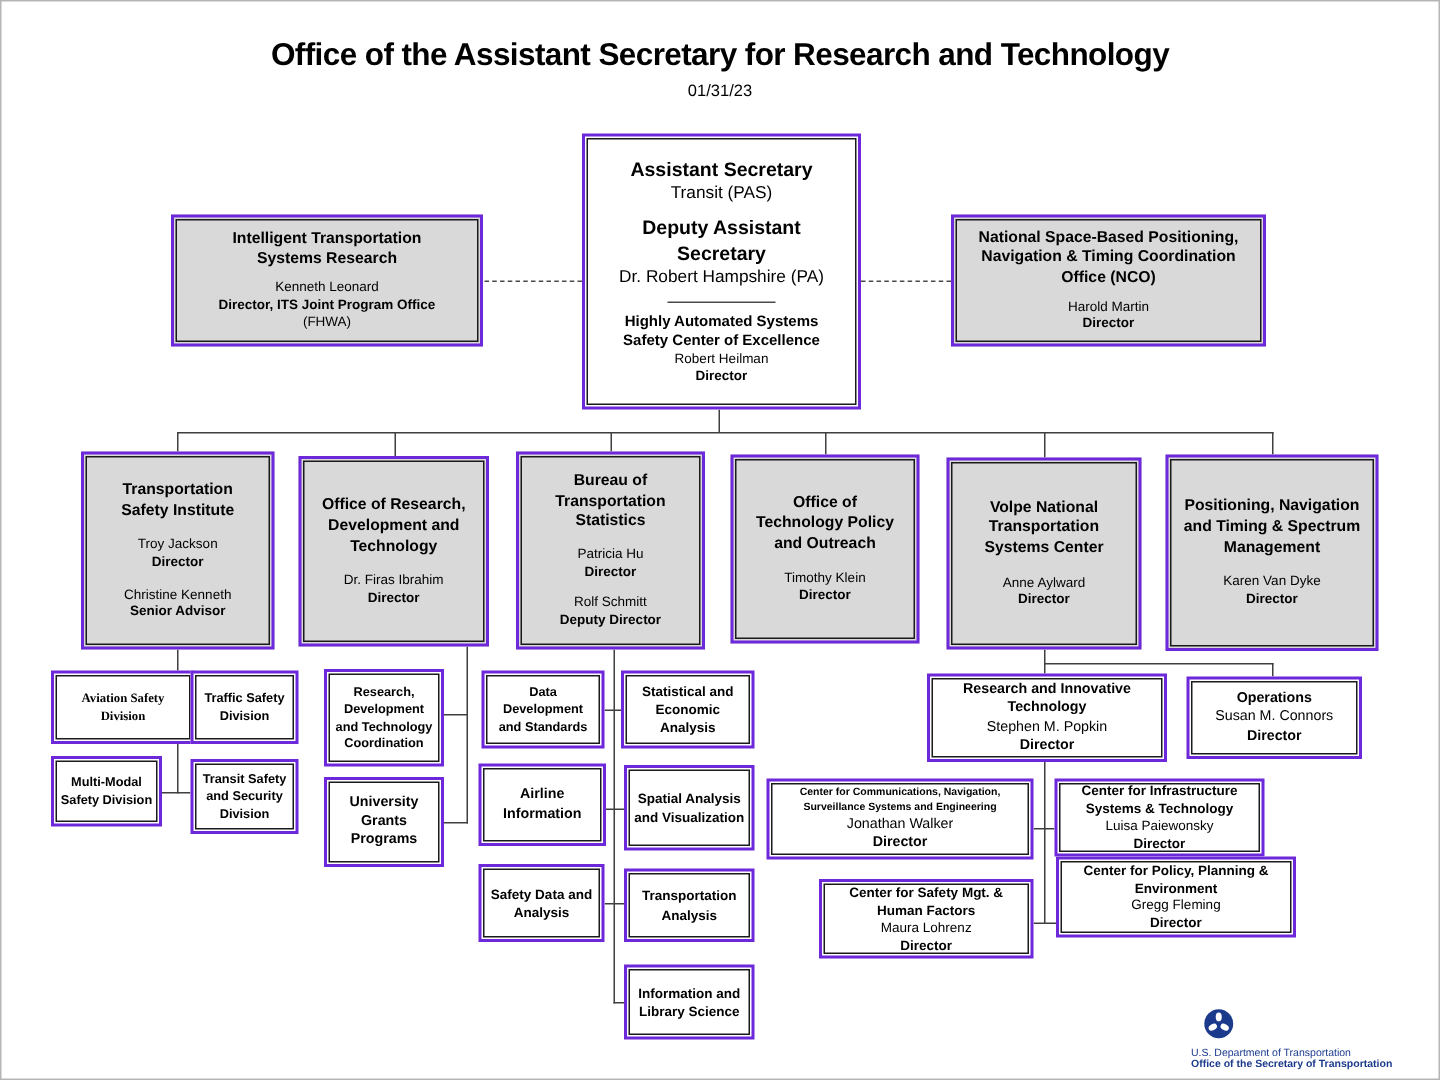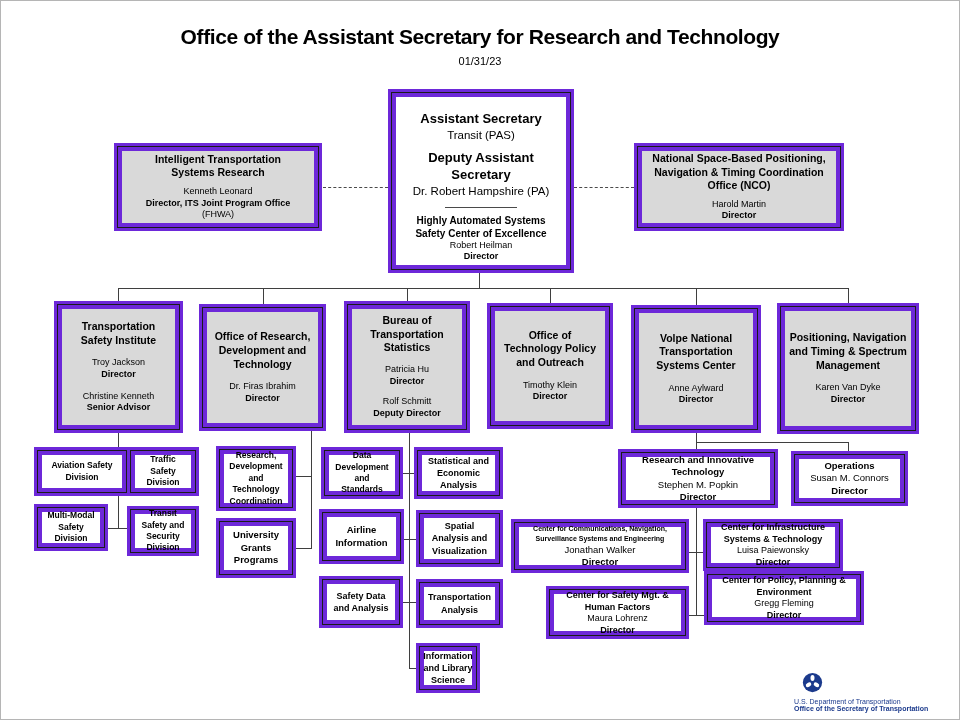--- a/index.html
+++ b/index.html
@@ -9,21 +9,21 @@
     box-sizing:border-box; border:1px solid #b5b5b5; overflow:hidden;
   }
   .title {
     position:absolute; left:0; top:24px; width:100%; text-align:center;
     font-size:21px; font-weight:bold; letter-spacing:-0.4px;
   }
   .date { position:absolute; left:0; top:54px; width:100%; text-align:center; font-size:11px; }
 
   .bx {
     position:absolute; box-sizing:border-box;
-    border:8px solid #6d28d9; outline:1px solid #1a1a1a; outline-offset:-4px;
+    border:2px solid #6d28d9; outline:1px solid #1a1a1a; outline-offset:-4px;
     display:flex; flex-direction:column; align-items:center; justify-content:center;
     text-align:center; padding:5px 4px;
   }
   .gray  { background:#d9d9d9; }
   .white { background:#ffffff; }
 
   .nm  { font-weight:bold; font-size:10.5px; line-height:1.3; }
   .ps  { font-size:9px;   line-height:1.3; }
   .tt  { font-size:9px;   font-weight:bold; line-height:1.3; }
   .sm  { font-weight:bold; font-size:8.5px; line-height:1.35; }
@@ -140,21 +140,21 @@
     <div class="ps" style="margin-top:10px;">Anne Aylward</div>
     <div class="tt">Director</div>
   </div>
 
   <div class="bx gray" style="left:776px;top:302px;width:142px;height:131px;">
     <div class="nm" style="max-width:118px;">Positioning, Navigation and Timing &amp; Spectrum Management</div>
     <div class="ps" style="margin-top:10px;">Karen Van Dyke</div>
     <div class="tt">Director</div>
   </div>
 
-  <div class="bx white" style="left:33px;top:446px;width:96px;height:49px;">
+  <div class="bx white" style="left:33px;top:446px;width:96px;height:49px;font-family:Liberation Serif, serif;">
     <div class="sm">Aviation Safety Division</div>
   </div>
   <div class="bx white" style="left:126px;top:446px;width:72px;height:49px;">
     <div class="sm">Traffic Safety Division</div>
   </div>
   <div class="bx white" style="left:33px;top:503px;width:74px;height:47px;">
     <div class="sm">Multi-Modal Safety Division</div>
   </div>
   <div class="bx white" style="left:126px;top:505px;width:72px;height:50px;">
     <div class="sm">Transit Safety and Security Division</div>
@@ -178,21 +178,21 @@
   </div>
   <div class="bx white" style="left:318px;top:508px;width:85px;height:55px;">
     <div class="sm" style="font-size:9.5px;">Airline Information</div>
   </div>
   <div class="bx white" style="left:318px;top:575px;width:84px;height:52px;">
     <div class="sm" style="font-size:9px;">Safety Data and Analysis</div>
   </div>
   <div class="bx white" style="left:415px;top:578px;width:87px;height:49px;">
     <div class="sm" style="font-size:9px;">Transportation Analysis</div>
   </div>
-  <div class="bx white" style="left:415px;top:642px;width:64px;height:50px;">
+  <div class="bx white" style="left:415px;top:642px;width:87px;height:50px;">
     <div class="sm" style="font-size:9px;">Information and Library Science</div>
   </div>
 
   <div class="bx white" style="left:617px;top:448px;width:160px;height:59px;">
     <div class="sm9" style="max-width:140px;">Research and Innovative Technology</div>
     <div class="ps" style="font-size:9.5px;">Stephen M. Popkin</div>
     <div class="tt" style="font-size:9.5px;">Director</div>
   </div>
   <div class="bx white" style="left:790px;top:450px;width:117px;height:55px;">
     <div class="sm9">Operations</div>

